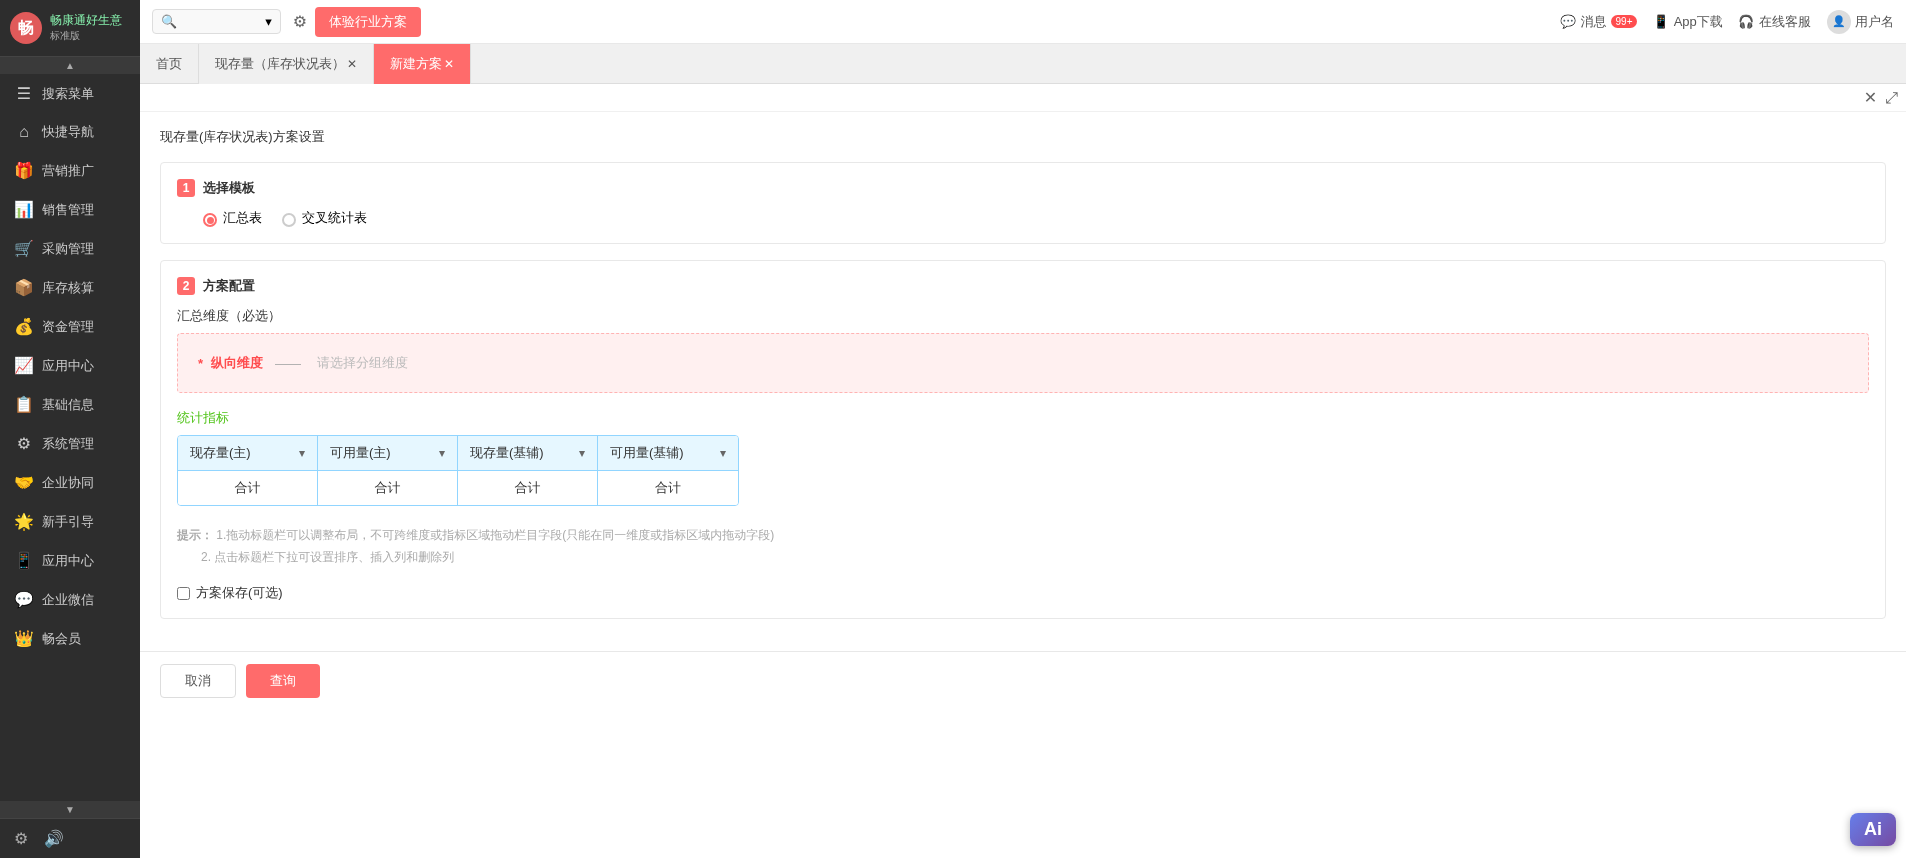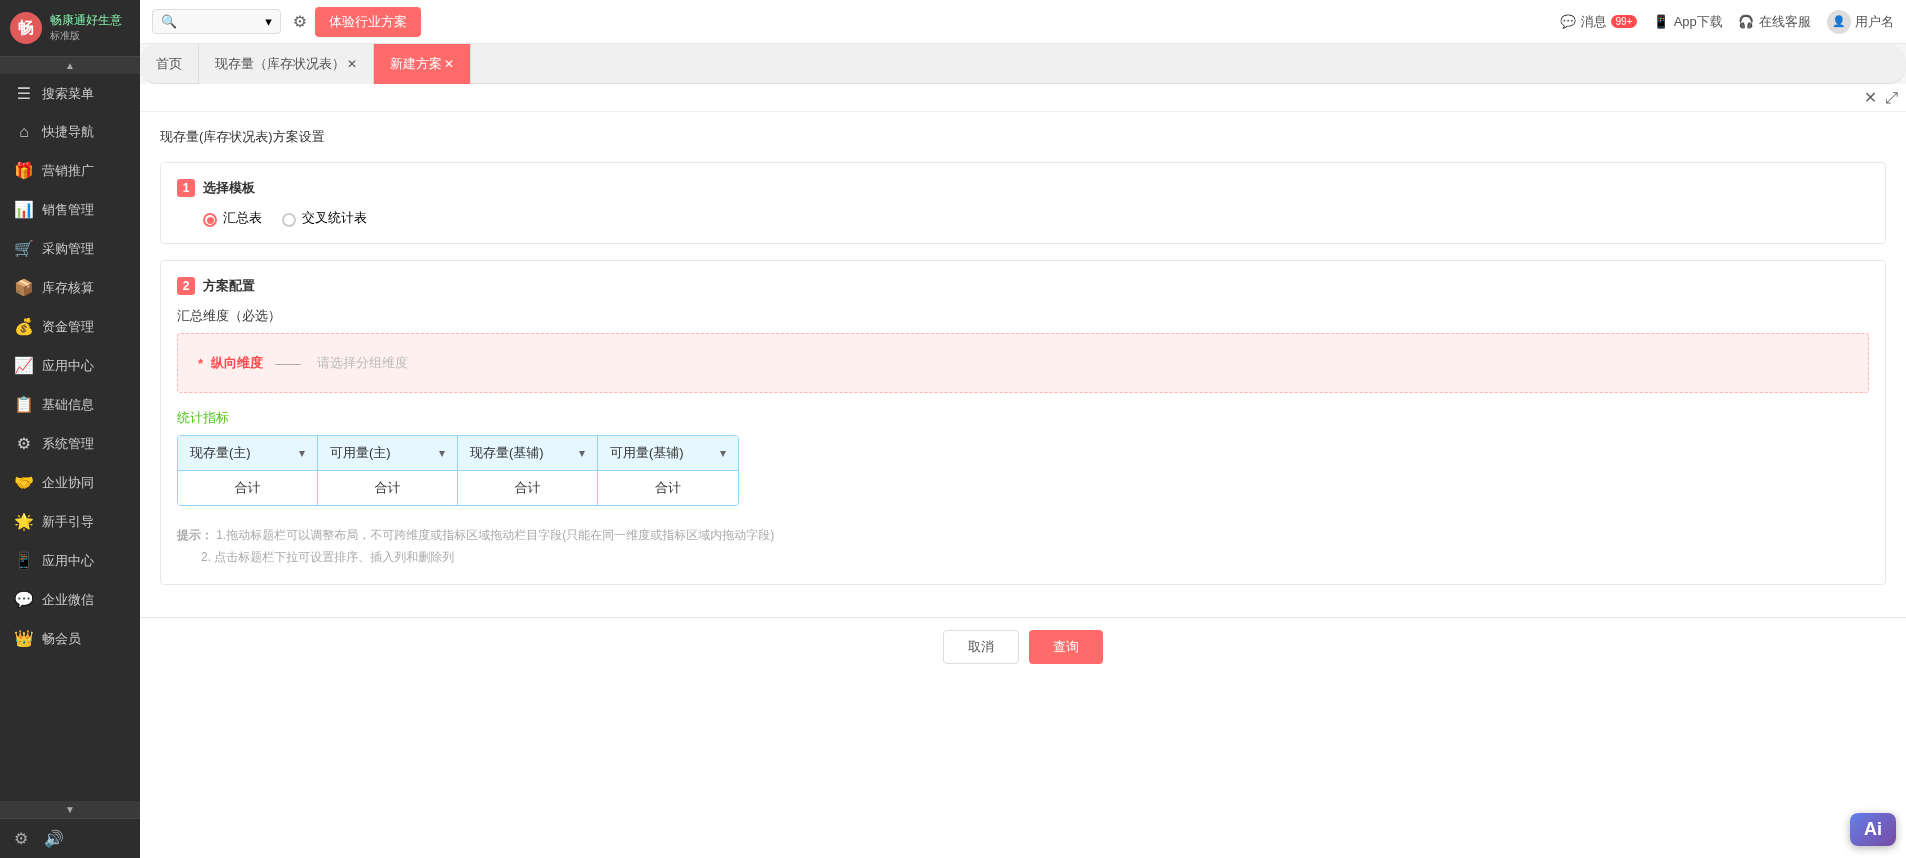--- a/index.html
+++ b/index.html
@@ -69,21 +69,21 @@
     }
     .topbar-gear { font-size: 16px; color: #666; cursor: pointer; margin-left: 4px; }
     .topbar-right { margin-left: auto; display: flex; align-items: center; gap: 16px; }
     .topbar-msg { display: flex; align-items: center; gap: 4px; color: #555; font-size: 13px; position: relative; cursor: pointer; }
     .badge { background: #ff4d4f; color: white; font-size: 10px; border-radius: 8px; padding: 1px 5px; }
     .topbar-app, .topbar-service, .topbar-user { display: flex; align-items: center; gap: 4px; color: #555; font-size: 13px; cursor: pointer; }
 
     
     .tabs-bar {
       height: 40px; background: #f0f0f0; display: flex; align-items: center;
-      padding: 0 0; flex-shrink: 0; border-bottom: 1px solid #ddd; border-radius: 17px;
+      padding: 0 0; flex-shrink: 0; border-bottom: 1px solid #ddd;
     }
     .tab {
       height: 40px; display: flex; align-items: center; gap: 2px;
       padding: 0 16px; cursor: pointer; background: #f0f0f0; color: #555;
       border-right: 1px solid #ddd; font-size: 13px;
     }
     .tab.active { background: #ff6b6b; color: white; }
     .tab .close { font-size: 12px; cursor: pointer; }
     .tab-home { color: #555; font-size: 13px; padding: 0 16px; height: 40px; display: flex; align-items: center; cursor: pointer; border-right: 1px solid #ddd; }
 
@@ -151,21 +151,21 @@
     .tips { font-size: 12px; color: #aaa; margin-top: 16px; line-height: 1.8; }
     .tips-title { font-weight: bold; }
 
     
     .save-option { display: flex; align-items: center; gap: 6px; font-size: 13px; color: #333; margin-top: 16px; }
 
     
     .footer-bar {
       position: sticky; bottom: 0; background: #fff;
       border-top: 1px solid #e8e8e8; padding: 12px 20px;
-      display: flex; justify-content: center; gap: 10px;
+      display: flex; justify-content: flex-start; gap: 10px;
     }
     .btn-cancel {
       padding: 7px 24px; border: 1px solid #ddd; background: #fff;
       border-radius: 4px; cursor: pointer; font-size: 13px; color: #555;
     }
     .btn-query {
       padding: 7px 24px; border: none; background: #ff6b6b;
       border-radius: 4px; cursor: pointer; font-size: 13px; color: white;
     }
 
@@ -393,20 +393,24 @@
             </div>
           </div>
 
           <div class="tips">
             <span class="tips-title">提示：</span>
             <span>1.拖动标题栏可以调整布局，不可跨维度或指标区域拖动栏目字段(只能在同一维度或指标区域内拖动字段)</span><br>
             <span style="margin-left:2em;">2. 点击标题栏下拉可设置排序、插入列和删除列</span>
           </div>
         </div>
 
+        <div class="save-option">
+          <input type="checkbox" style="">
+          <span>方案保存(可选)</span>
+        </div>
       </div>
     </div>
 
     <div class="footer-bar">
       <button class="btn-cancel">取消</button>
       <button class="btn-query">查询</button>
     </div>
   </div>
 </div>
 

